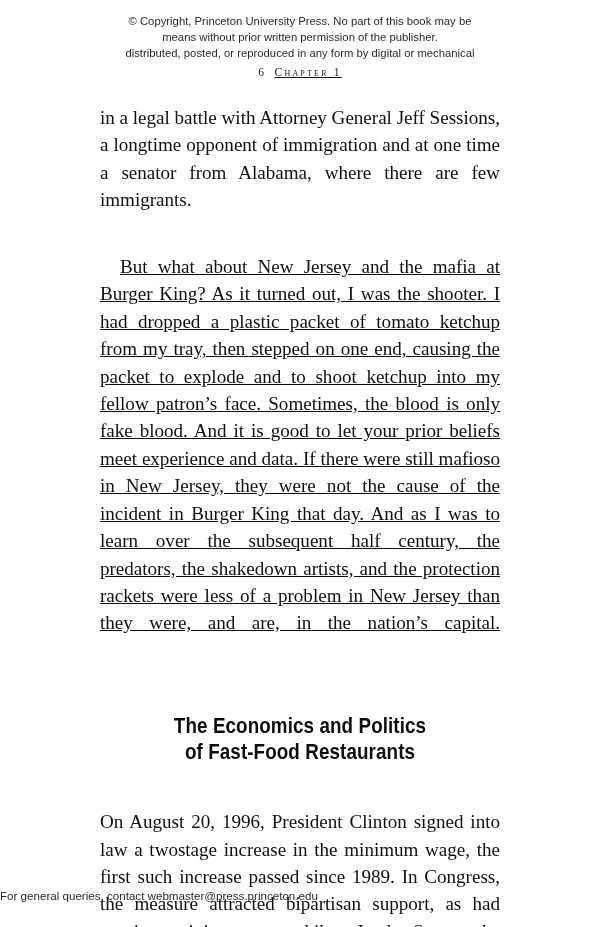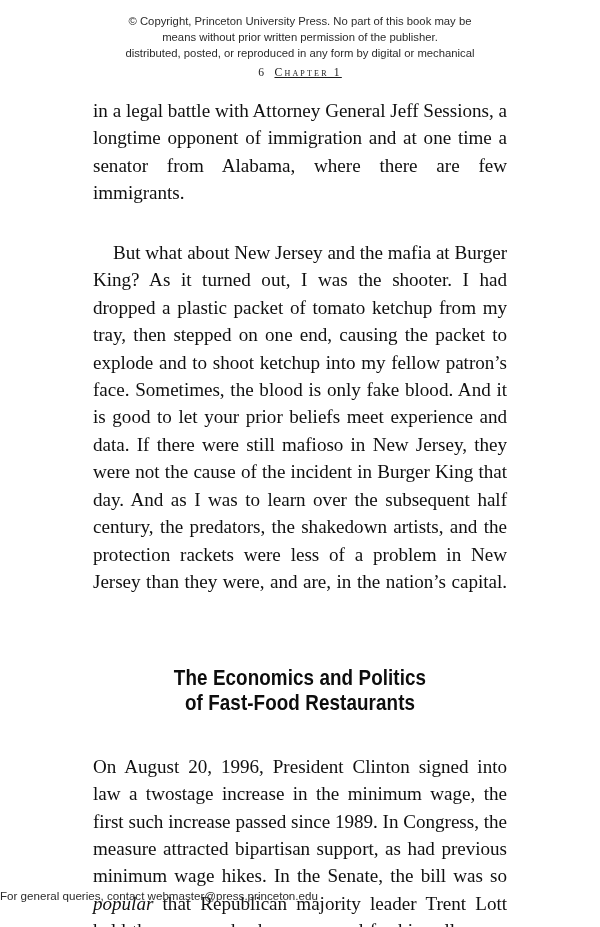--- a/index.html
+++ b/index.html
@@ -66,32 +66,33 @@
 
   
   .text-block {
     position: absolute;
     top: 92px;
     left: 88px;
     width: 424px;
   }
 
   p.body-para {
-    margin: 5px;
+    margin: 12px;
     font-size: 19.1px;
     line-height: 27.4px;
     text-align: justify;
     text-justify: inter-word;
     hyphens: manual;
     -webkit-hyphens: manual;
     color: #101010;
     letter-spacing: -0.02px;
   }
   p.body-para.indent {
     text-indent: 20px;
+    text-decoration: underline;
   }
   
   p.body-para::after {
     content: "";
     display: inline-block;
     width: 100%;
   }
 
   em.italic {
     font-style: italic;

